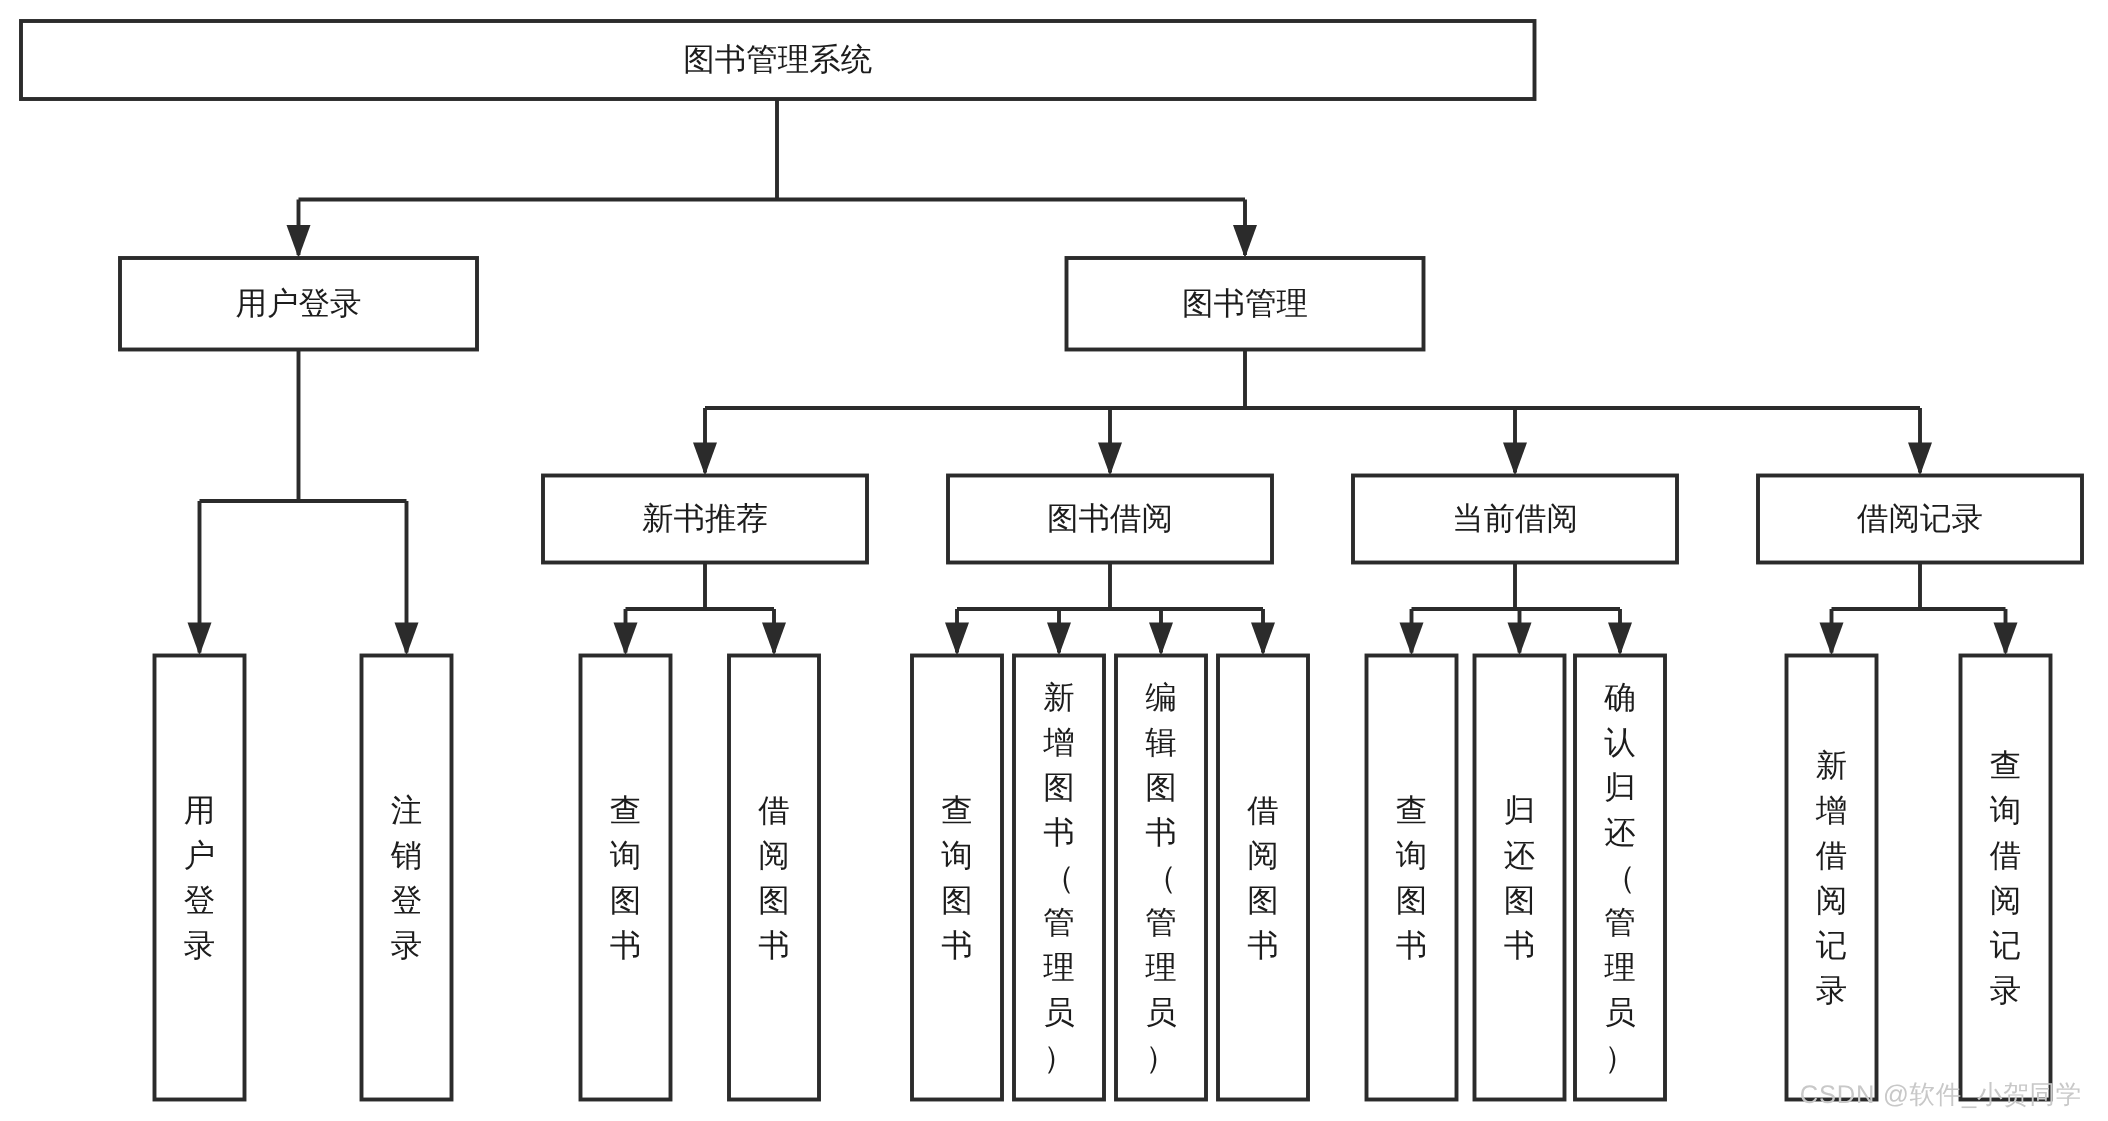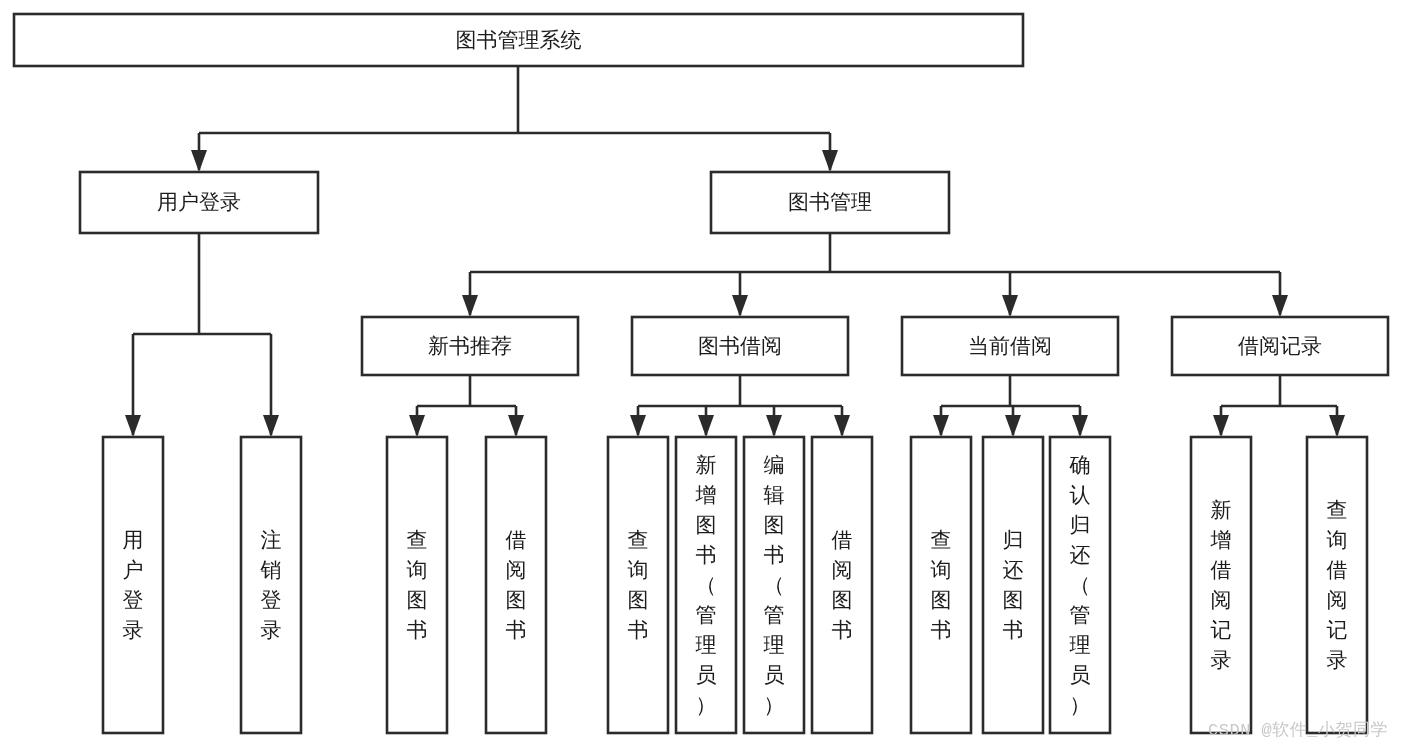--- a/index.html
+++ b/index.html
@@ -54,21 +54,21 @@
   .arrow-head {
     fill: #2b2b2b;
     stroke: none;
   }
   .watermark {
     position: absolute;
     right: 14px;
     bottom: 6px;
     color: #c8c8c8;
     font-size: 17px;
-    font-family: Liberation Mono, monospace;
+    font-family: Liberation Sans, sans-serif;
     letter-spacing: 0.5px;
     white-space: nowrap;
     user-select: none;
   }
 </style>
 </head>
 <body>
 
 <div id="diagram-root">
   <svg id="flow" viewBox="0 0 1405 747">

